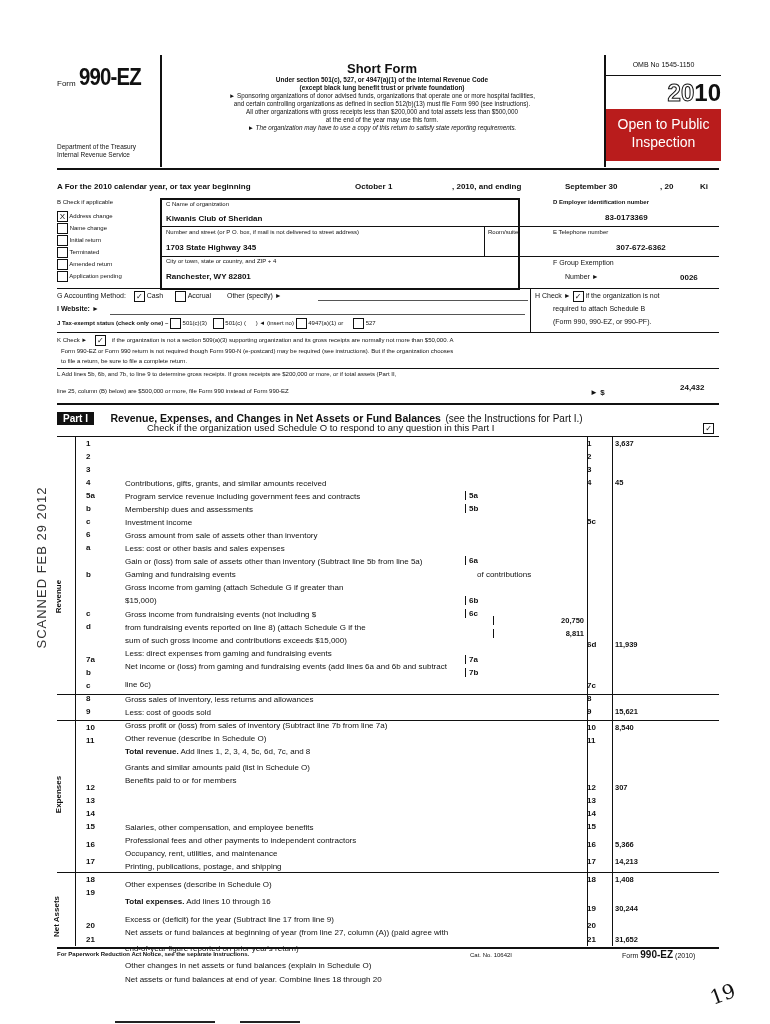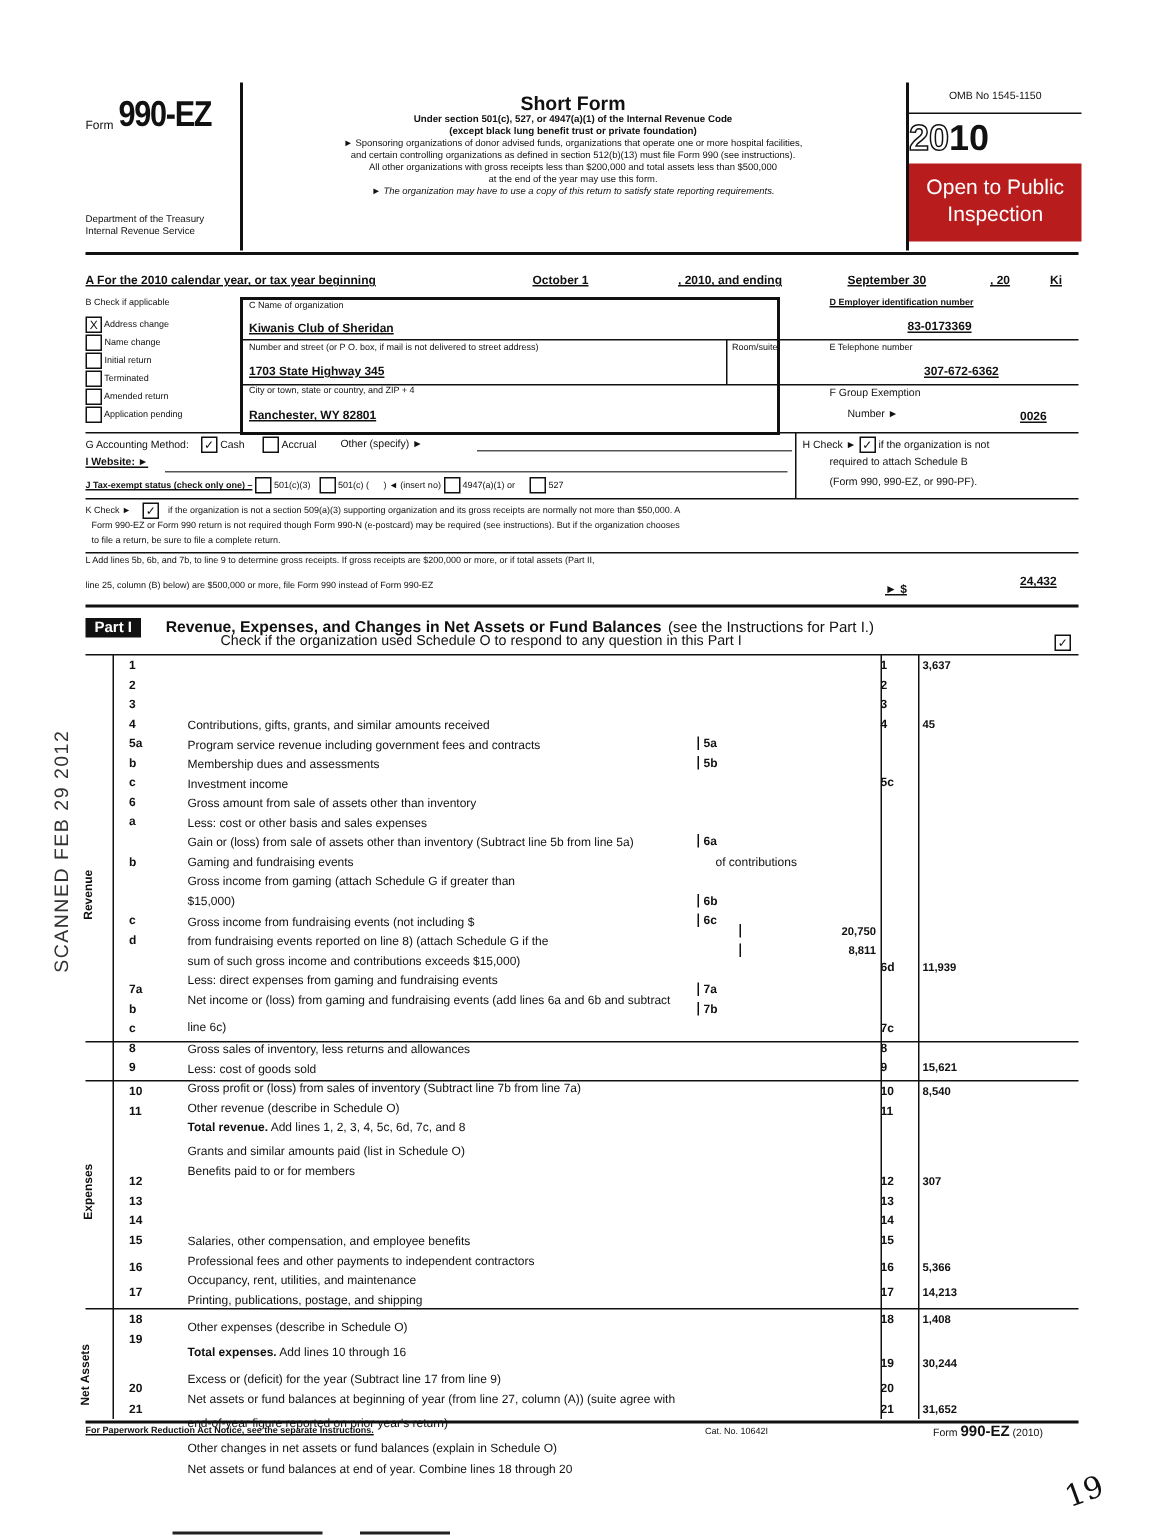--- a/index.html
+++ b/index.html
@@ -9,28 +9,28 @@
   .form-label{left:0;top:24px;font-size:8px;}
   .form-num{left:22px;top:8px;font-size:24px;font-weight:bold;letter-spacing:-1px;transform:scaleX(0.85);transform-origin:left;}
   .dept{left:0;top:88px;font-size:6.5px;line-height:8px;}
   .hdr-center{left:162px;top:55px;width:440px;height:112px;text-align:center;}
   .t1{font-size:13px;font-weight:bold;margin-top:6px;}
   .t2{font-size:15px;font-weight:bold;}
   .t3{font-size:6.5px;font-weight:bold;line-height:8px;}
   .t4{font-size:6.3px;line-height:8px;}
   .hdr-right{left:604px;top:55px;width:115px;height:112px;border-left:2px solid #111;}
   .omb{font-size:7px;text-align:center;padding-top:6px;height:14px;border-bottom:1px solid #111;}
-  .year{font-size:24px;font-weight:bold;text-align:left;height:33px;line-height:33px;}
+  .year{font-size:24px;font-weight:bold;text-align:right;height:33px;line-height:33px;}
   .year .hollow{color:#fff;-webkit-text-stroke:1px #111;}
   .open{background:#b91c1c;color:#fff;font-size:14px;text-align:center;line-height:18px;padding:6px 0;height:40px;}
   .rule{background:#111;}
   .small{font-size:7px;}
   .tiny{font-size:6px;}
   .lbl{font-size:8px;}
-  .bold{font-weight:bold;text-decoration:underline;}
+  .bold{font-weight:bold;}
   .cb{display:inline-block;width:9px;height:9px;border:1px solid #111;text-align:center;font-size:8px;line-height:9px;vertical-align:middle;}
   .box-c{left:160px;top:198px;width:356px;height:88px;border:2px solid #111;}
   .part-tag{background:#111;color:#fff;font-size:10px;font-weight:bold;padding:1px 6px;}
   .ln{position:absolute;left:75px;width:643px;font-size:8px;height:13px;}
   .ln .n{position:absolute;left:11px;font-weight:bold;}
   .ln .d{position:absolute;left:50px;white-space:nowrap;margin-top:40px;}
   .ln .code{position:absolute;left:512px;width:24px;font-weight:bold;}
   .ln .val{position:absolute;left:540px;width:100px;text-align:left;font-weight:bold;font-size:7.5px;}
   .sub .code2{position:absolute;left:390px;width:24px;font-weight:bold;border-left:1px solid #111;padding-left:3px;}
   .sub .val2{position:absolute;left:418px;width:90px;text-align:right;font-weight:bold;font-size:7.5px;border-left:1px solid #111;margin-top:20px;}
@@ -333,21 +333,21 @@
     <span class="val">14,213</span>
   </div>
 <div class="ln" style="top:875px">
     <span class="n">18</span>
     <span class="d">Excess or (deficit) for the year (Subtract line 17 from line 9)</span>
     <span class="code">18</span>
     <span class="val">1,408</span>
   </div>
 <div class="ln" style="top:888px">
     <span class="n">19</span>
-    <span class="d">Net assets or fund balances at beginning of year (from line 27, column (A)) (suite agree with</span>
+    <span class="d">Net assets or fund balances at beginning of year (from line 27, column (A)) (paid agree with</span>
   </div>
 <div class="ln" style="top:904px">
     <span class="d">end-of-year figure reported on prior year's return)</span>
     <span class="code">19</span>
     <span class="val">30,244</span>
   </div>
 <div class="ln" style="top:921px">
     <span class="n">20</span>
     <span class="d">Other changes in net assets or fund balances (explain in Schedule O)</span>
     <span class="code">20</span>

